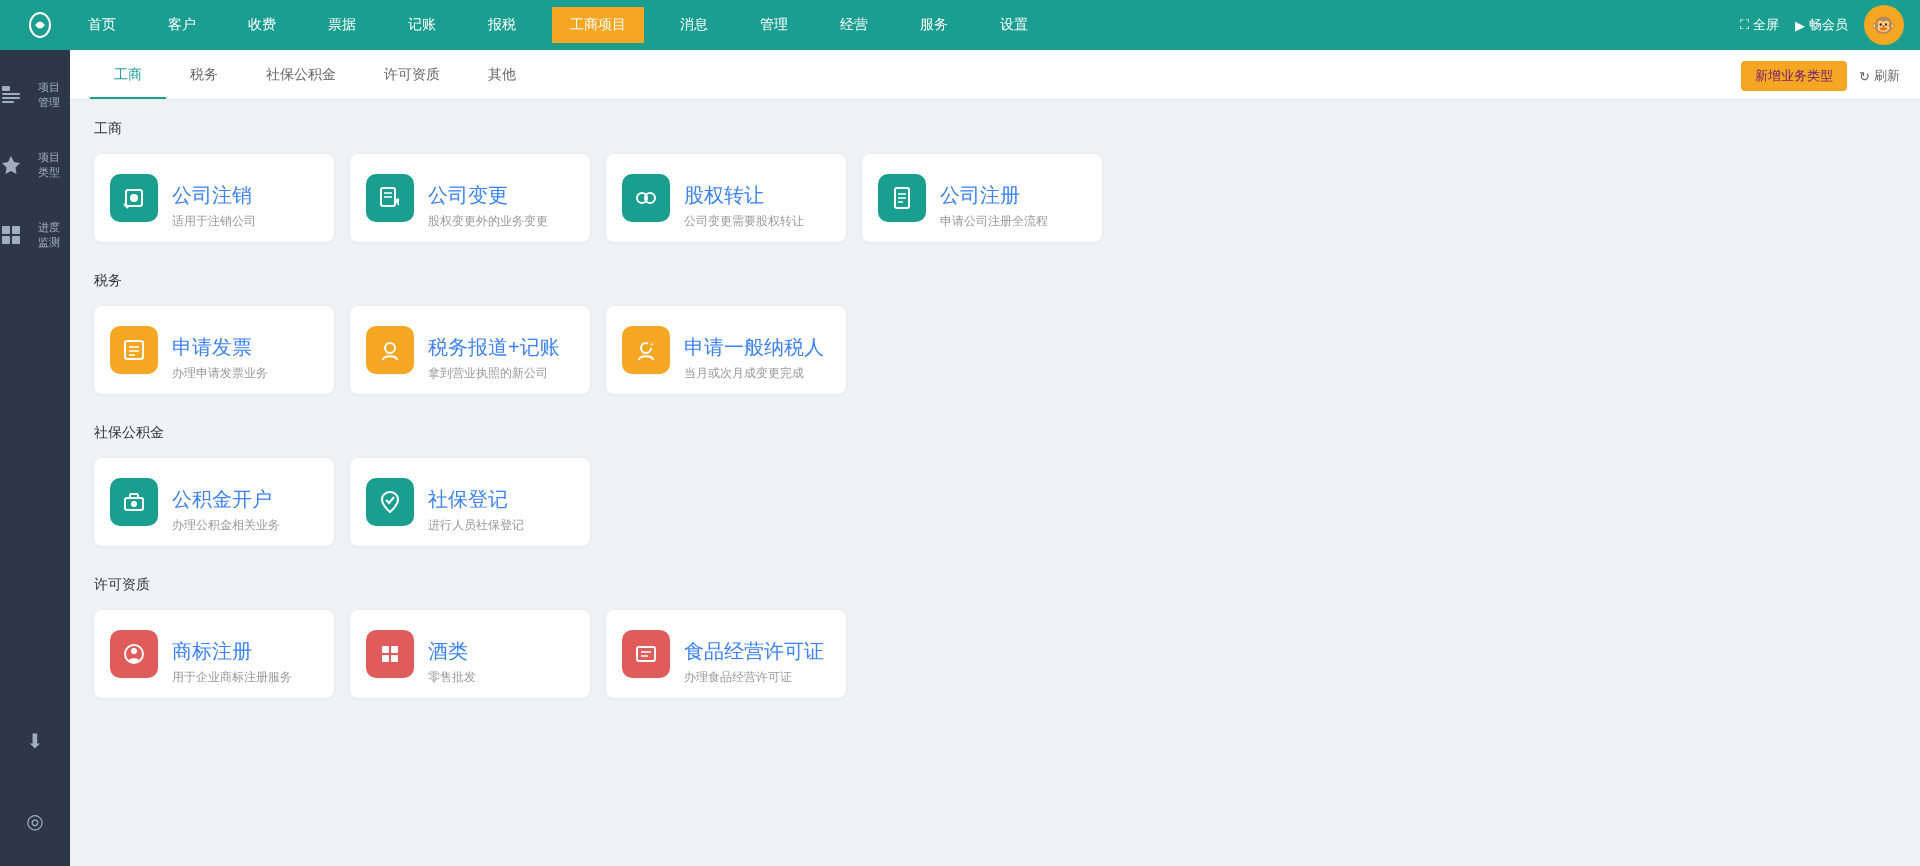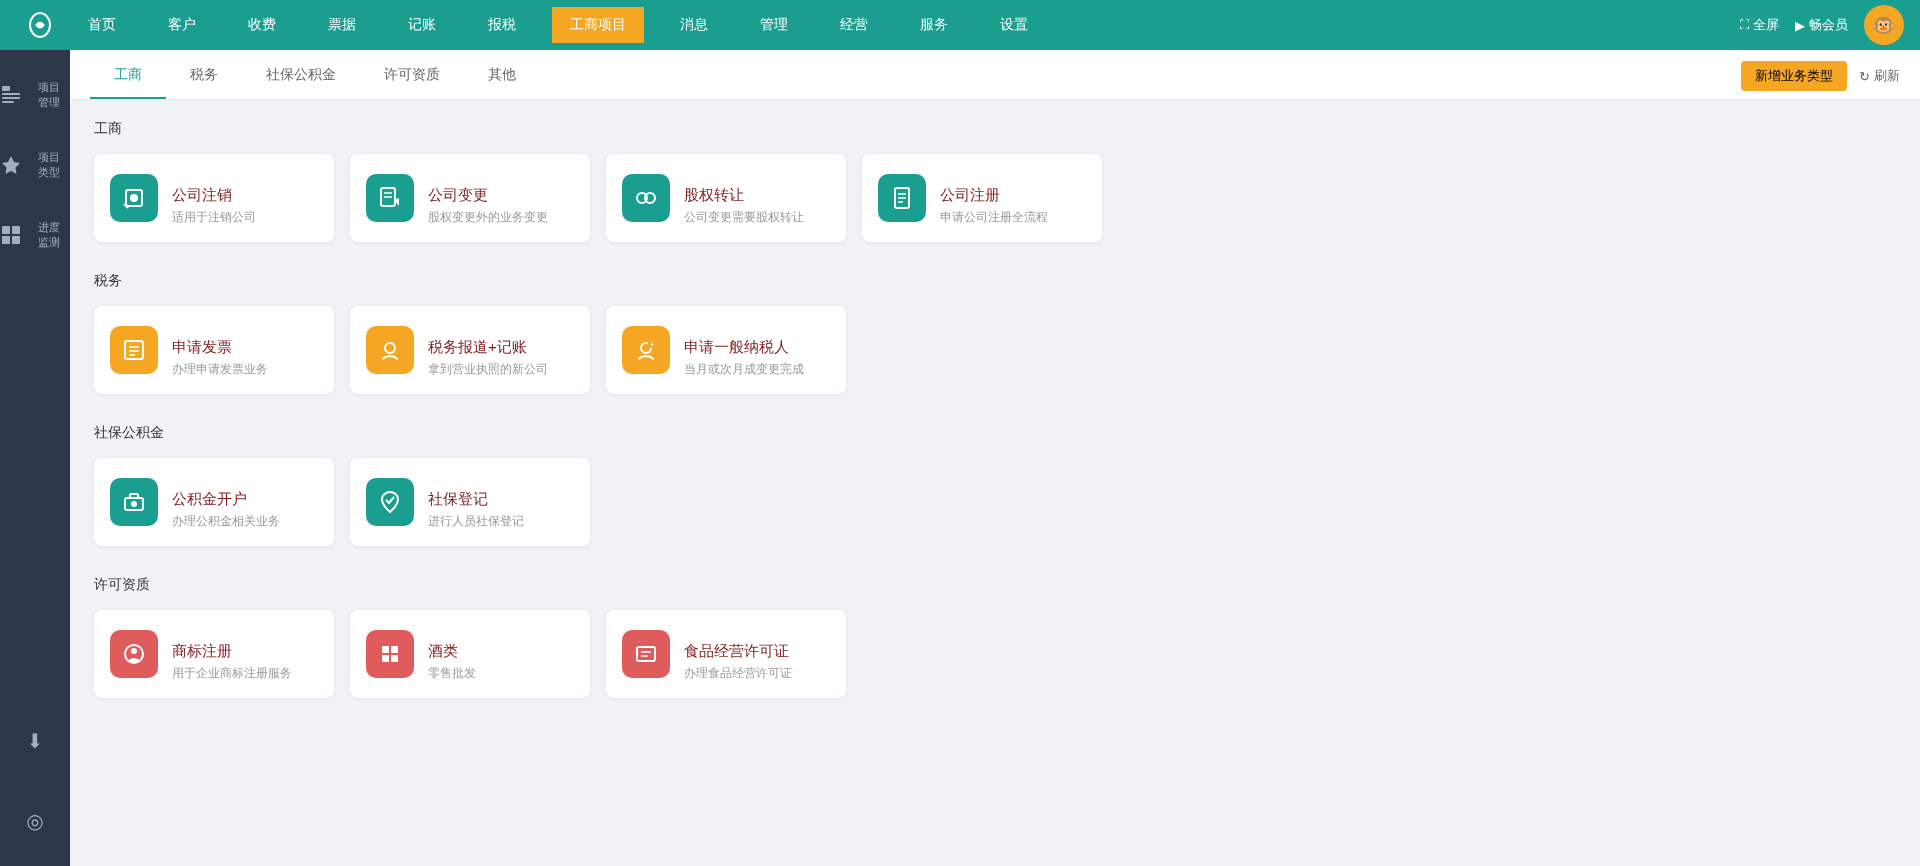--- a/index.html
+++ b/index.html
@@ -151,21 +151,21 @@
       border-bottom: 2px solid #1a9e8f;
     }
     .tab-bar-right {
       display: flex;
       align-items: center;
       gap: 12px;
       padding-bottom: 8px;
     }
     .btn-new {
       background: #f5a623;
-      color: #000000;
+      color: #701a75;
       border: none;
       border-radius: 4px;
       padding: 6px 14px;
       font-size: 13px;
       cursor: pointer;
       white-space: nowrap;
     }
     .btn-refresh {
       background: none;
       border: none;
@@ -219,21 +219,21 @@
       display: flex;
       align-items: center;
       justify-content: center;
       flex-shrink: 0;
       font-size: 22px;
     }
     .card-icon.teal { background: #1a9e8f; }
     .card-icon.orange { background: #f5a623; }
     .card-icon.red { background: #e05c5c; }
     .card-text { display: flex; flex-direction: column; gap: 4px; }
-    .card-title { font-size: 15px; color: #7f1d1d; font-weight: 500; margin-top: 16px; }
+    .card-title { font-size: 20px; color: #3b82f6; font-weight: 500; margin-top: 16px; }
     .card-desc { font-size: 12px; color: #999; }
   </style>
 </head>
 <body>
 
 <div class="top-nav">
   <div class="top-nav-logo">
     <svg width="30" height="30" viewBox="0 0 30 30">
       <path d="M15 3 C10 3 5 8 5 15 C5 22 10 27 15 27 C20 27 25 22 25 15 C25 8 20 3 15 3Z" fill="none" stroke="white" stroke-width="2"></path>
       <path d="M10 15 Q15 8 20 15 Q15 22 10 15Z" fill="white"></path>

